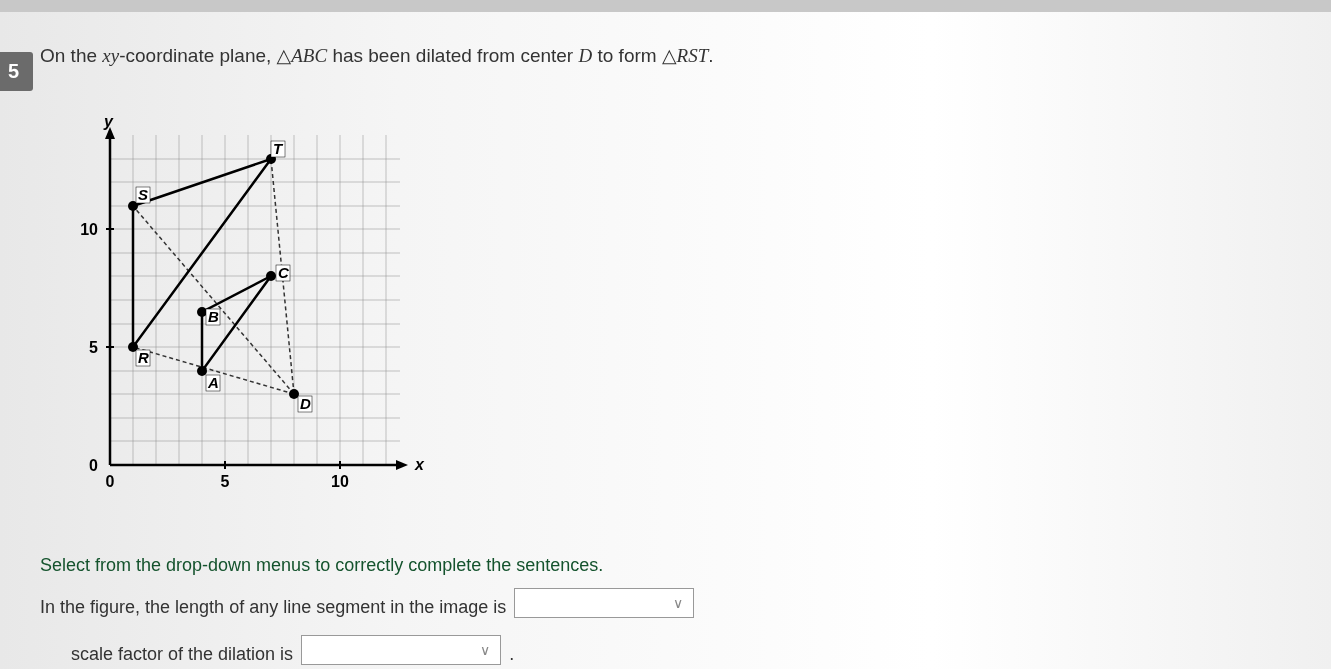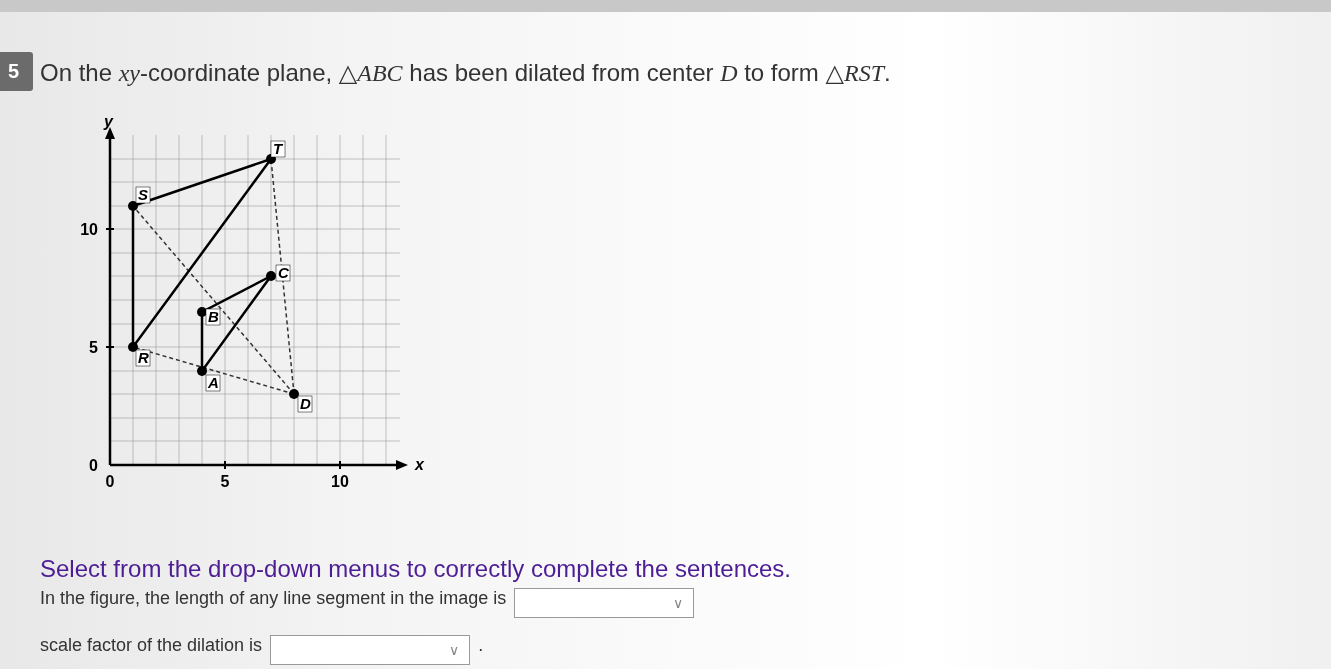--- a/index.html
+++ b/index.html
@@ -23,51 +23,51 @@
     background: #6b6b6b;
     color: white;
     padding: 8px 14px 8px 8px;
     font-size: 20px;
     font-weight: bold;
     border-radius: 0 3px 3px 0;
   }
   .question-text {
     position: absolute;
     left: 40px;
-    top: 59px;
-    font-size: 24px;
+    top: 44px;
+    font-size: 19px;
     color: #333;
   }
   .math-var { font-style: italic; font-family: 'Times New Roman', serif; }
   .triangle { font-family: 'Times New Roman', serif; }
   .chart-container {
     position: absolute;
     left: 60px;
     top: 115px;
     width: 370px;
     height: 390px;
   }
   .instruction {
     position: absolute;
     left: 40px;
     top: 555px;
-    font-size: 24px;
-    color: #4c1d95;
+    font-size: 18px;
+    color: #14532d;
   }
   .sentence-row {
     position: absolute;
     left: 40px;
     display: flex;
-    align-items: flex-start;
+    align-items: flex-end;
     gap: 8px;
     font-size: 18px;
     color: #333;
   }
   .row1 { top: 588px; }
-  .row2 { top: 635px; }
+  .row2 { top: 635px; margin-left: 31px; }
   .dropdown {
     border: 1px solid #999;
     background: #fff;
     height: 30px;
     display: inline-flex;
     align-items: center;
     justify-content: flex-end;
     padding: 0 10px;
     cursor: pointer;
   }

